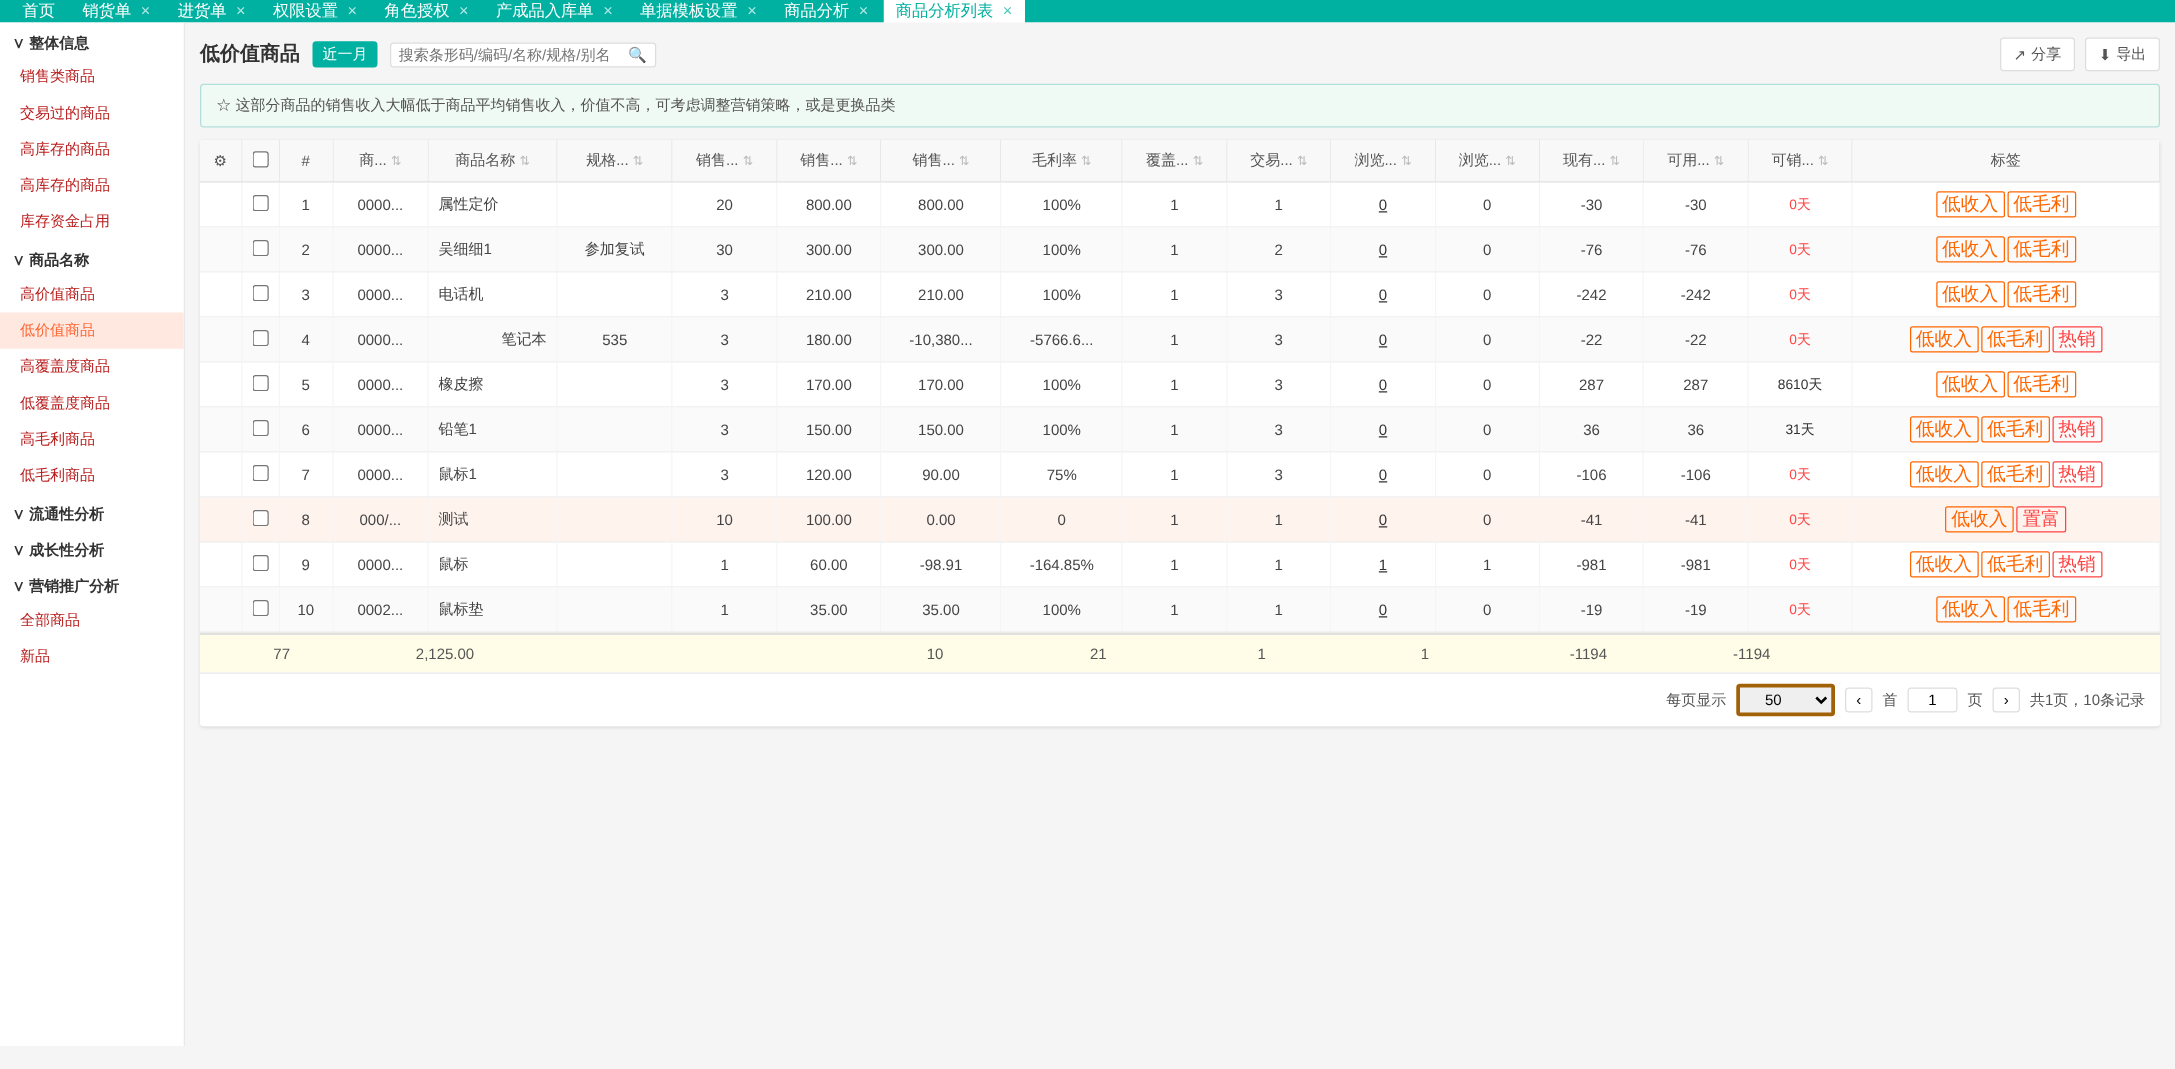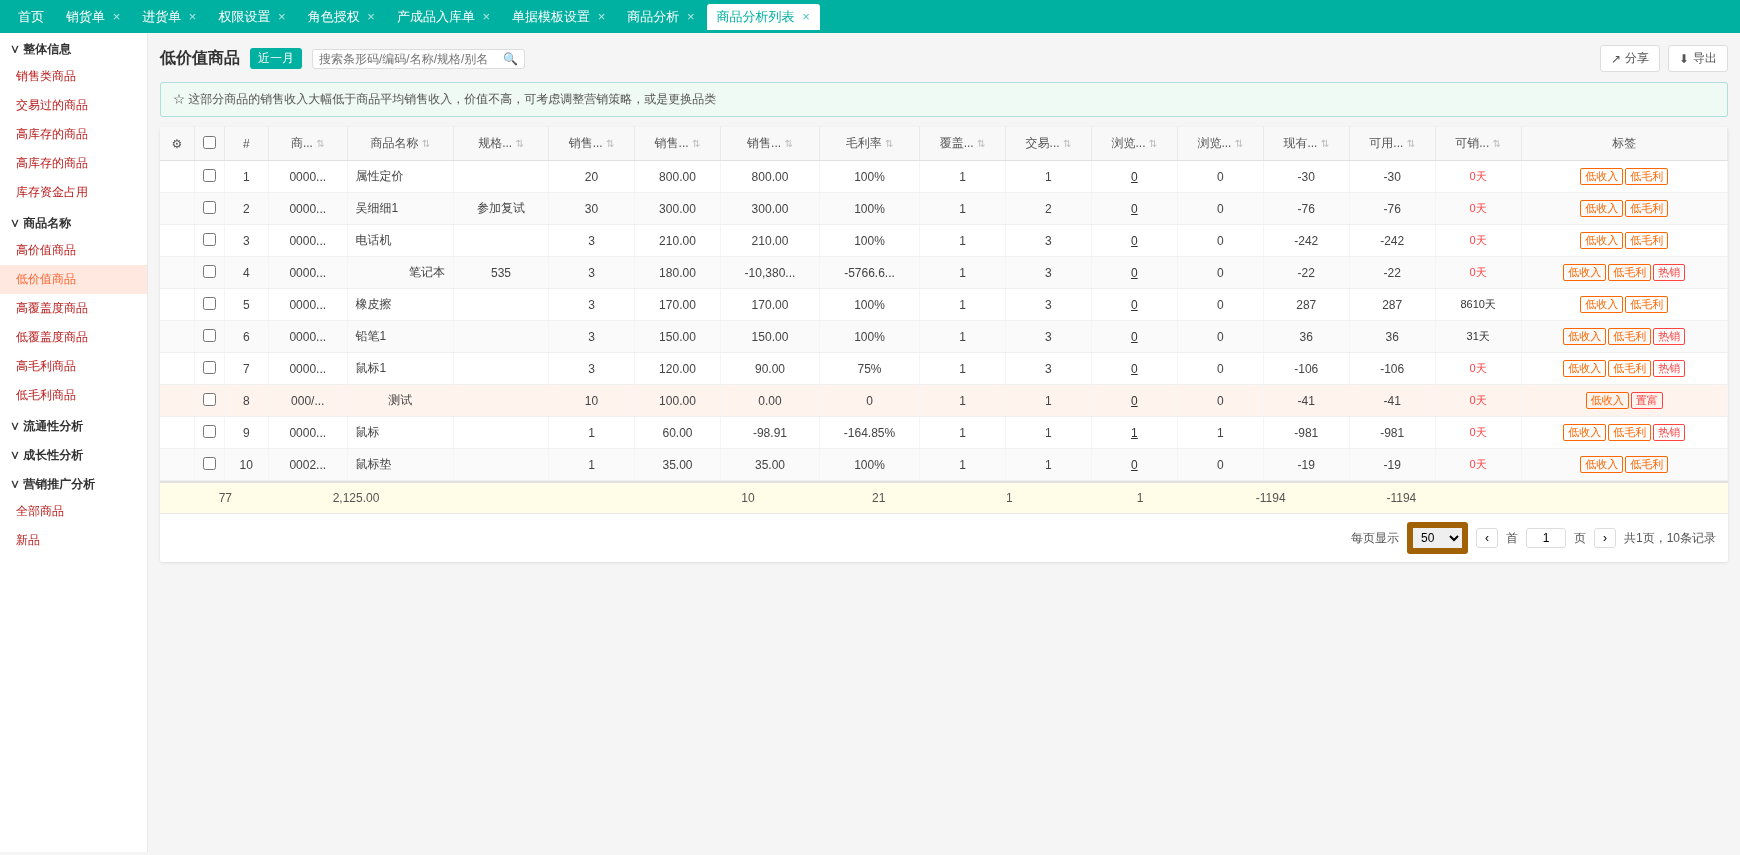--- a/index.html
+++ b/index.html
@@ -3,21 +3,21 @@
   <meta charset="utf-8">
   <style>
     * { box-sizing: border-box; margin: 0; padding: 0; }
     body { font-family: 'Microsoft YaHei', Arial, sans-serif; font-size: 12px; background: #f5f5f5; color: #333; }
 
     
     .top-nav {
       background: #00b0a0;
       display: flex;
       align-items: center;
-      height: 33px;
+      height: 18px;
       padding: 0 8px;
       gap: 2px;
     }
     .nav-item {
       color: #fff;
       padding: 4px 10px;
       cursor: pointer;
       border-radius: 3px 3px 0 0;
       white-space: nowrap;
       font-size: 13px;
@@ -168,21 +168,21 @@
     tbody tr:nth-child(odd) { background: #fff; }
     tbody tr:nth-child(even) { background: #fafafa; }
     tbody tr.highlight { background: #fff3ee; }
     tbody tr.highlight td { background: inherit; }
 
     .tag {
       display: inline-block;
       border: 1px solid;
       border-radius: 2px;
       padding: 0 4px;
-      font-size: 11px;
+      font-size: 15px;
       margin: 1px;
     }
     .tag-orange { color: #ff6600; border-color: #ff6600; }
     .tag-red { color: #ff4444; border-color: #ff4444; }
 
     .zero-days { color: #ff4444; font-size: 11px; }
     .days-normal { color: #333; font-size: 11px; }
     .link-underline { text-decoration: underline; color: #333; cursor: pointer; }
 
     
@@ -213,23 +213,23 @@
       align-items: center;
       justify-content: flex-end;
       padding: 8px 12px;
       background: #fff;
       border-top: 1px solid #e8e8e8;
       gap: 8px;
       font-size: 12px;
       color: #555;
     }
     .page-size-select {
-      border: 6px solid #a16207;
-      border-radius: 3px;
-      padding: 2px 4px;
+      border: 3px solid #a16207;
+      border-radius: 3px;
+      padding: 2px 16px;
       font-size: 12px;
     }
     .page-btn {
       background: #fff;
       border: 1px solid #ddd;
       border-radius: 3px;
       padding: 2px 8px;
       cursor: pointer;
       font-size: 12px;
     }
@@ -471,21 +471,21 @@
       <td>-106</td>
       <td>-106</td>
       <td><span class="zero-days">0天</span></td>
       <td><span class="tag tag-orange">低收入</span><span class="tag tag-orange">低毛利</span><span class="tag tag-red">热销</span></td>
     </tr>
             <tr class="highlight">
       <td></td>
       <td class="checkbox-cell"><input type="checkbox" style=""></td>
       <td>8</td>
       <td>000/...</td>
-      <td style="text-align:center">测试</td>
+      <td style="text-align:left">测试</td>
       <td></td>
       <td>10</td>
       <td>100.00</td>
       <td>0.00</td>
       <td>0</td>
       <td>1</td>
       <td>1</td>
       <td><span class="link-underline">0</span></td>
       <td>0</td>
       <td>-41</td>

